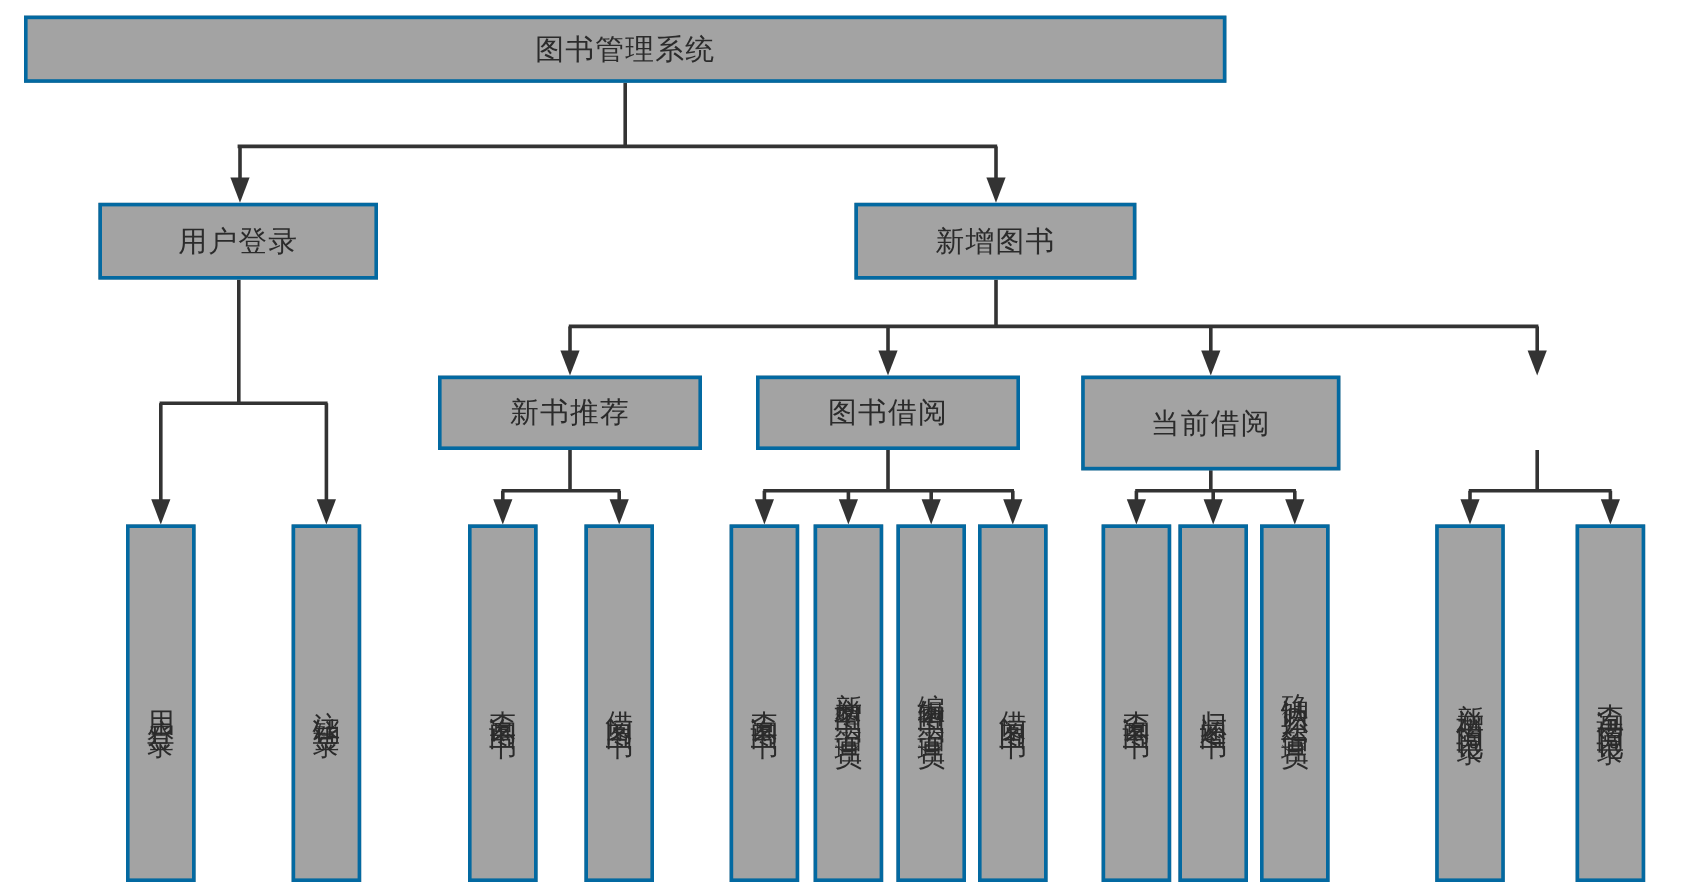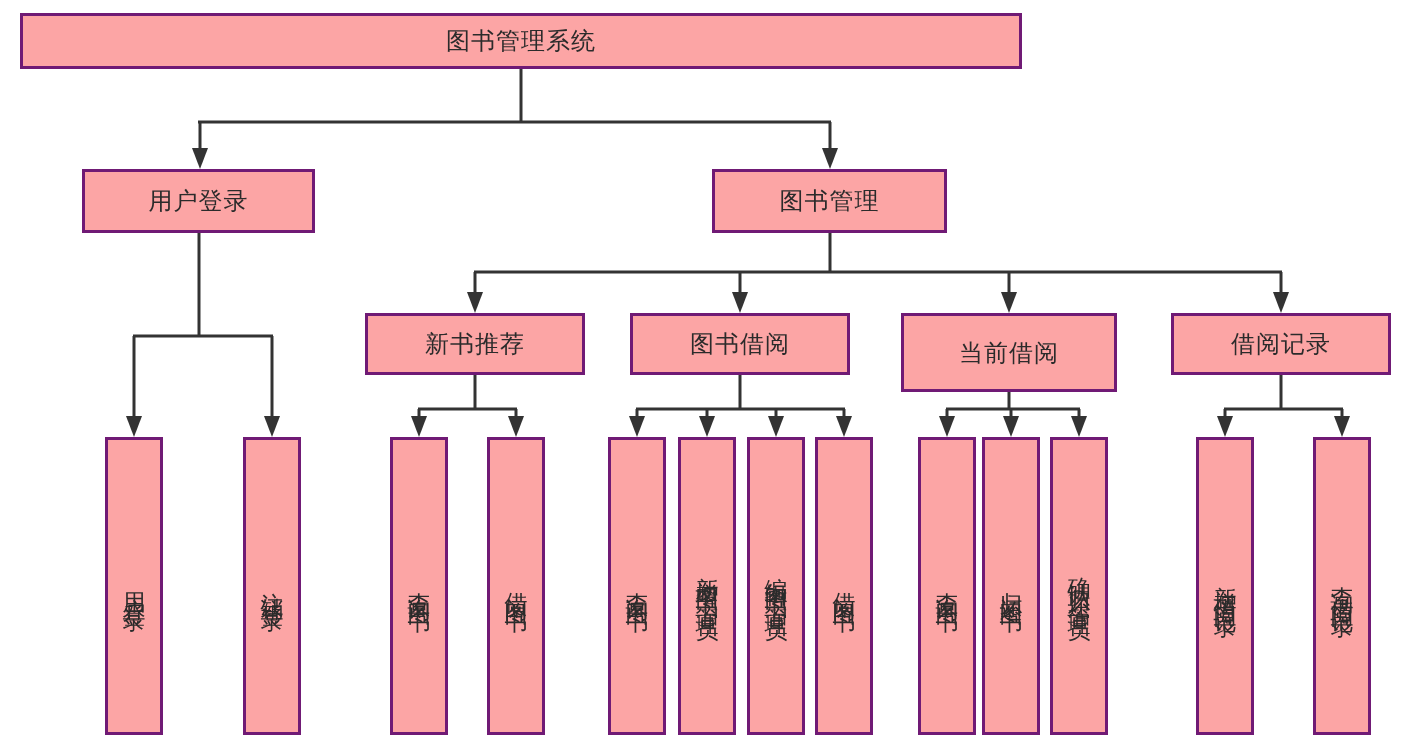--- a/index.html
+++ b/index.html
@@ -6,22 +6,22 @@
   #canvas{
     position:relative;
     width:1405px;height:747px;
     background:#ffffff;
     font-family:"Liberation Sans","DejaVu Sans",sans-serif;
     overflow:hidden;
   }
   .node{
     position:absolute;
     box-sizing:border-box;
-    border:3px solid #701a75;
-    background:#fca5a5;
+    border:3px solid #0369a1;
+    background:#a3a3a3;
     display:flex;
     align-items:center;
     justify-content:center;
     color:#2b2b2b;
   }
   .node.h{ font-size:24px; letter-spacing:1px; }
   .node.v{ font-size:23px; }
   .node.v .vtext{
     writing-mode:vertical-rl;
     text-orientation:mixed;
@@ -105,26 +105,25 @@
     <line x1="1224" y1="409" x2="1343" y2="409"></line>
     <line x1="1225" y1="409" x2="1225" y2="418"></line>
     <line x1="1342" y1="409" x2="1342" y2="418"></line>
     <polygon points="1225,437 1217,416 1233,416"></polygon>
     <polygon points="1342,437 1334,416 1350,416"></polygon>
   </svg>
 
   <div class="node h" style="left:20px;top:13px;width:1002px;height:56px">图书管理系统</div>
 
   <div class="node h" style="left:82px;top:169px;width:233px;height:64px">用户登录</div>
-  <div class="node h" style="left:712px;top:169px;width:235px;height:64px">图书管理</div>
+  <div class="node h" style="left:712px;top:169px;width:235px;height:64px">新增图书</div>
 
   <div class="node h" style="left:630px;top:313px;width:220px;height:62px">图书借阅</div>
   <div class="node h" style="left:365px;top:313px;width:220px;height:62px">新书推荐</div>
   <div class="node h" style="left:901px;top:313px;width:216px;height:79px">当前借阅</div>
-  <div class="node h" style="left:1171px;top:313px;width:220px;height:62px">借阅记录</div>
 
   <div class="node v" style="left:105px;top:437px;width:58px;height:298px">
     <span class="vtext">用户登录</span>
   </div>
   <div class="node v" style="left:243px;top:437px;width:58px;height:298px">
     <span class="vtext">注销登录</span>
   </div>
 
   <div class="node v" style="left:390px;top:437px;width:58px;height:298px">
     <span class="vtext">查询图书</span>

